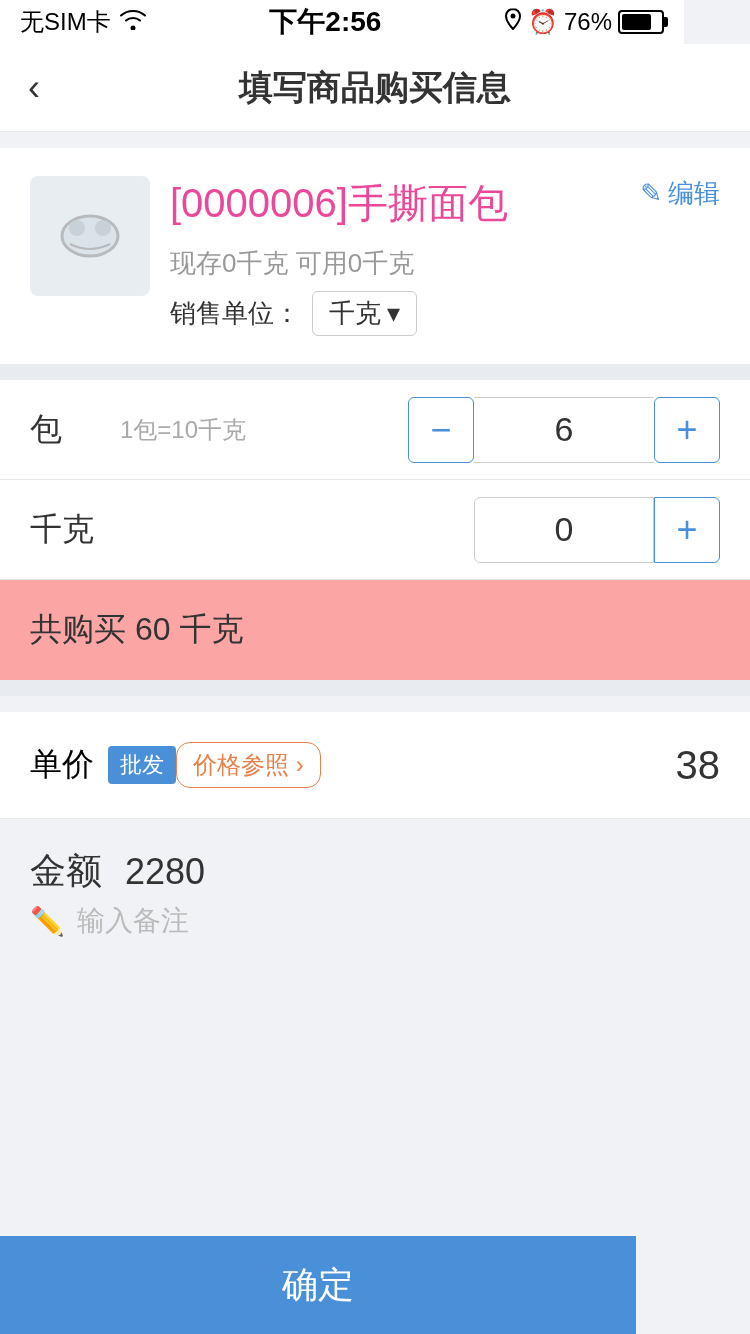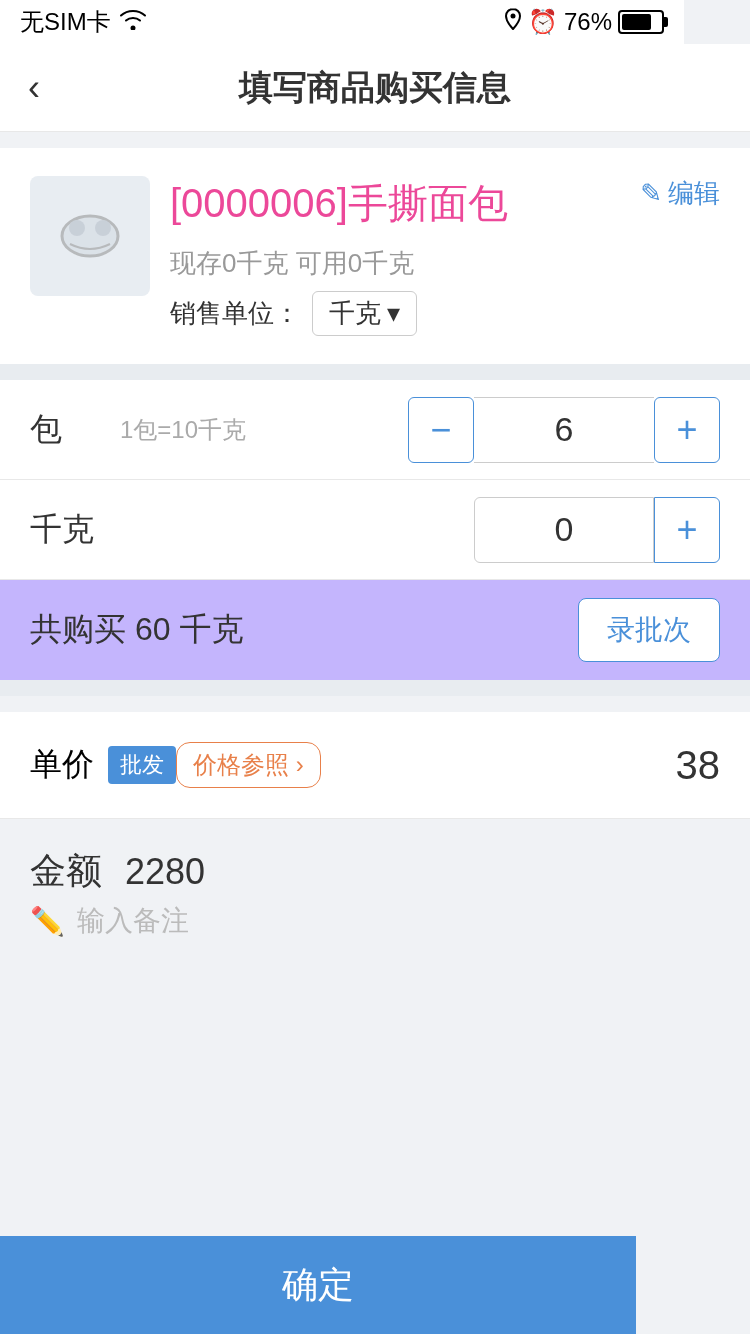--- a/index.html
+++ b/index.html
@@ -228,21 +228,21 @@
       background: #fff;
     }
 
     
     .total-row {
       display: flex;
       align-items: center;
       justify-content: space-between;
       padding: 0 30px;
       height: 100px;
-      background: #c4b5fd;
+      background: #fca5a5;
     }
     .total-label {
       font-size: 32px;
       color: #333;
     }
     .batch-btn {
       border: 1.5px solid #4a90d9;
       border-radius: 8px;
       padding: 12px 28px;
       font-size: 28px;
@@ -358,20 +358,21 @@
   <div class="status-left">
     <span>无SIM卡</span>
     <span>
       <svg width="28" height="22" viewBox="0 0 28 22" fill="none">
         <path d="M14 17.5a2.5 2.5 0 100 5 2.5 2.5 0 000-5z" fill="#000"></path>
         <path d="M7 12.5C8.93 10.8 11.35 10 14 10s5.07.8 7 2.5" stroke="#000" stroke-width="2" fill="none" stroke-linecap="round"></path>
         <path d="M2 7.5C5.27 4.5 9.43 3 14 3s8.73 1.5 12 4.5" stroke="#000" stroke-width="2" fill="none" stroke-linecap="round"></path>
       </svg>
     </span>
   </div>
+  <div class="status-center">下午2:56</div>
   <div class="status-right">
     <span>
       <svg width="18" height="22" viewBox="0 0 18 22" fill="none">
         <path d="M9 1C5.13 1 2 4.13 2 8c0 5.25 7 13 7 13s7-7.75 7-13c0-3.87-3.13-7-7-7z" stroke="#000" stroke-width="2" fill="none"></path>
         <circle cx="9" cy="8" r="2.5" fill="#000"></circle>
       </svg>
     </span>
     <span>⏰</span>
     <span>76%</span>
     <span class="battery-icon">
@@ -428,21 +429,20 @@
   <div class="input-row">
     <span class="input-label">千克</span>
     <div class="quantity-control" style="margin-left: auto;">
       <input class="qty-input" type="text" value="0" style="border-radius: 6px 0px 0px 6px; border: 1.5px solid rgb(204, 204, 204);">
       <button class="qty-btn" style="border-radius: 0 6px 6px 0;">+</button>
     </div>
   </div>
 
   <div class="total-row">
     <span class="total-label">共购买 60 千克</span>
-    <button class="batch-btn">录批次</button>
   </div>
 </div>
 
 <div class="section-divider"></div>
 
 <div class="price-section">
   <div class="price-row">
     <span class="price-label">单价</span>
     <span class="price-tag">批发</span>
     <button class="price-ref-btn">价格参照 ›</button>

